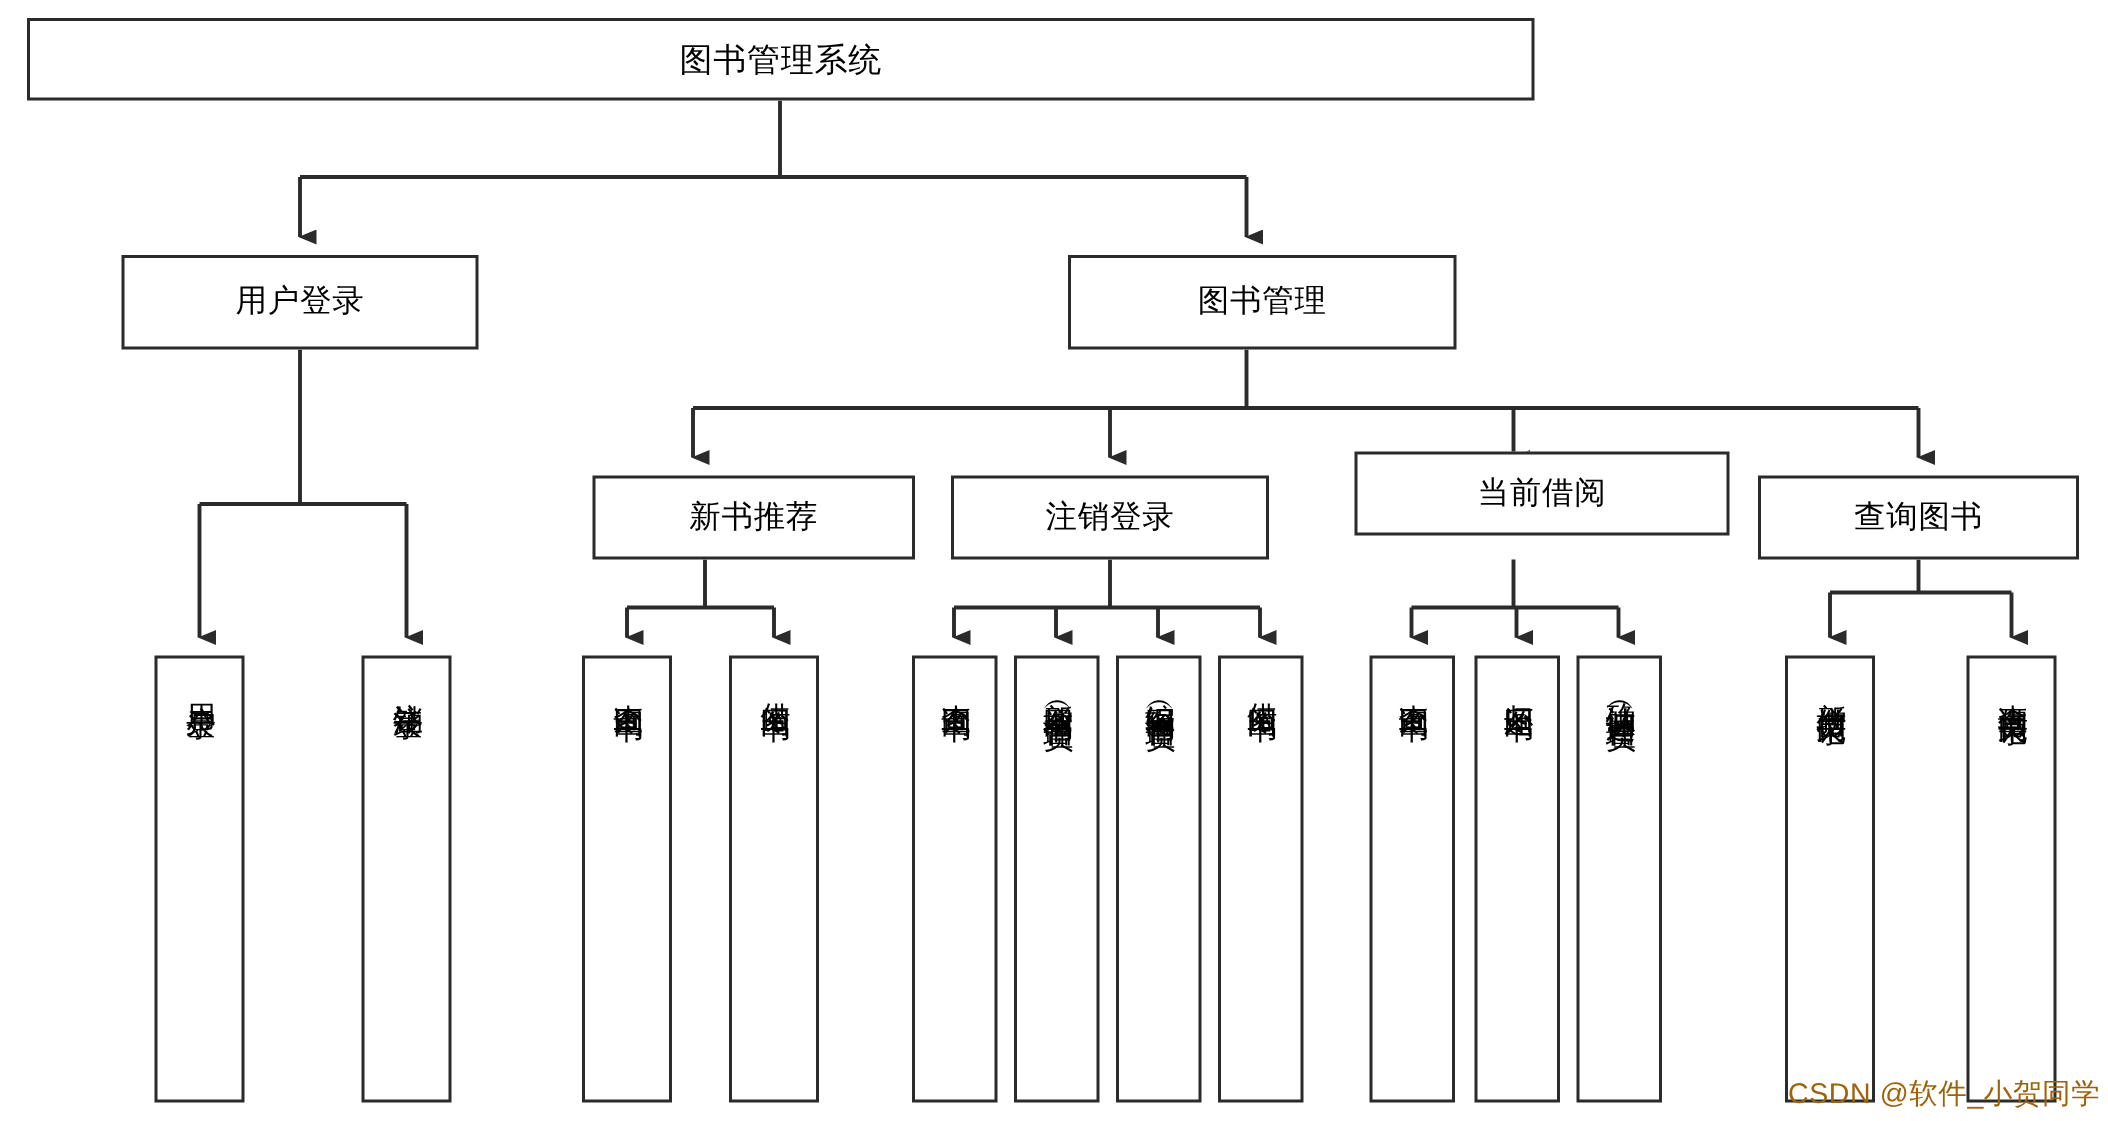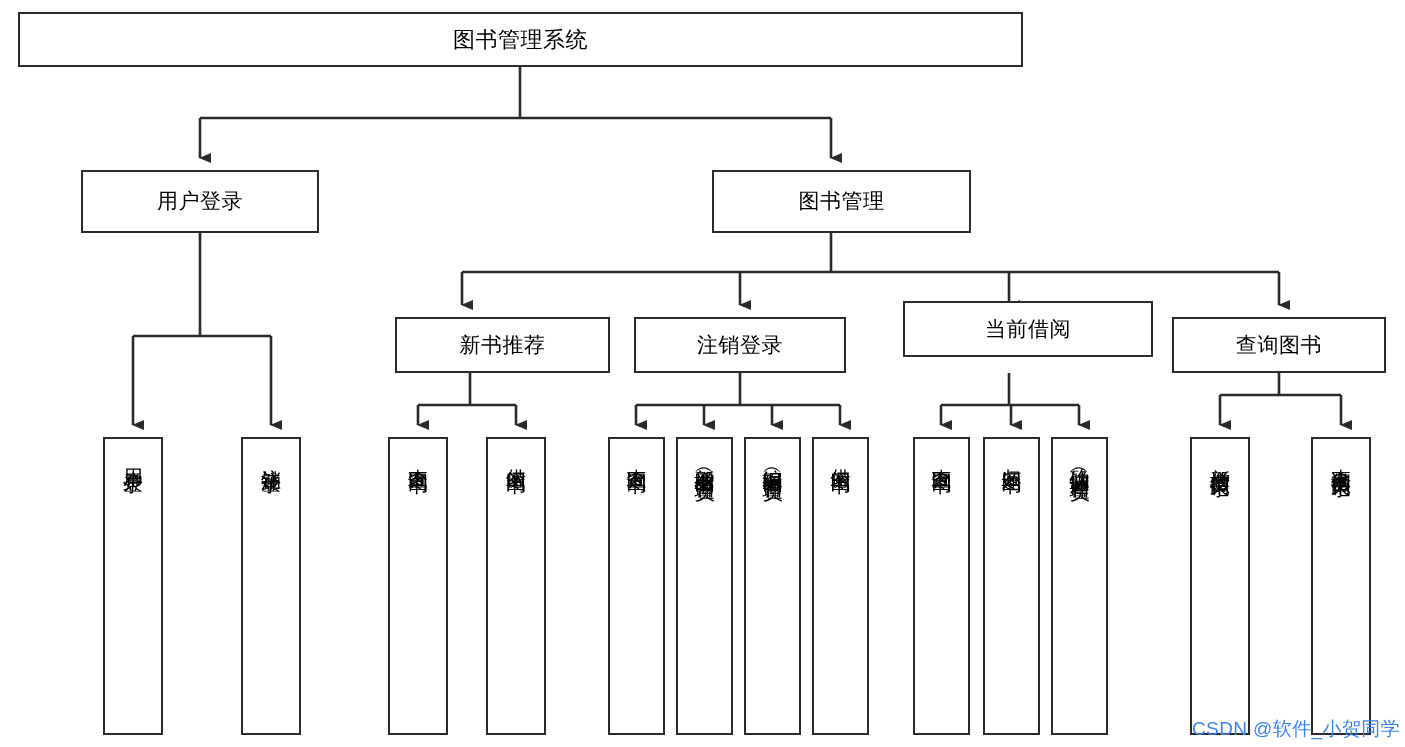--- a/index.html
+++ b/index.html
@@ -181,15 +181,15 @@
   <div class="node vert" id="n-leaf-10" style="left: 1051px; top: 437px; width: 57px; height: 298px;">
     <span class="label">确认归还（管理员）</span>
   </div>
   <div class="node vert" id="n-leaf-11" style="left: 1190px; top: 437px; width: 60px; height: 298px;">
     <span class="label">新增借阅记录</span>
   </div>
   <div class="node vert" id="n-leaf-12" style="left: 1311px; top: 437px; width: 60px; height: 298px;">
     <span class="label">查询借阅记录</span>
   </div>
 
-  <div class="watermark" style="left: 1192px; top: 716px; color: #3b82f6;">CSDN @软件_小贺同学</div>
+  <div class="watermark" style="left: 1192px; top: 716px; color: #a16207;">CSDN @软件_小贺同学</div>
 
 </div>
 
 </body></html>

